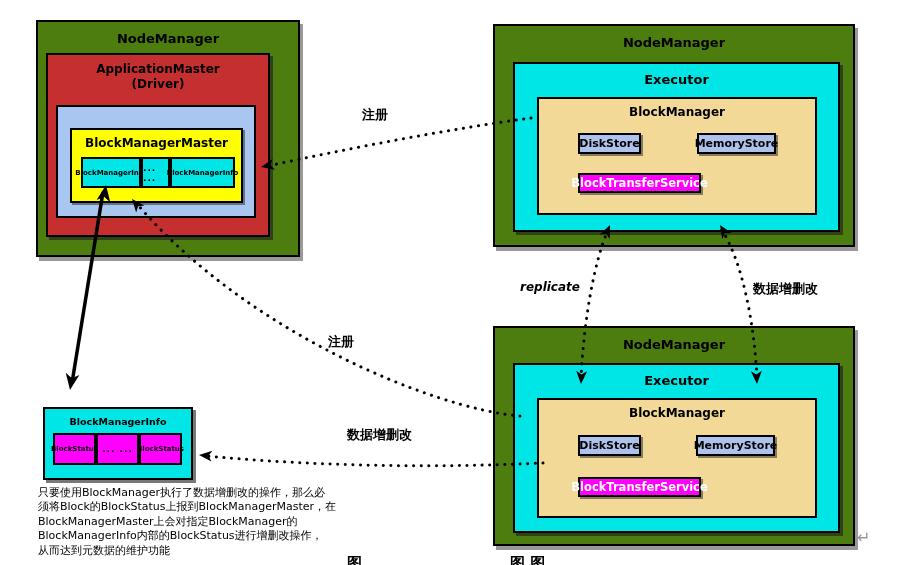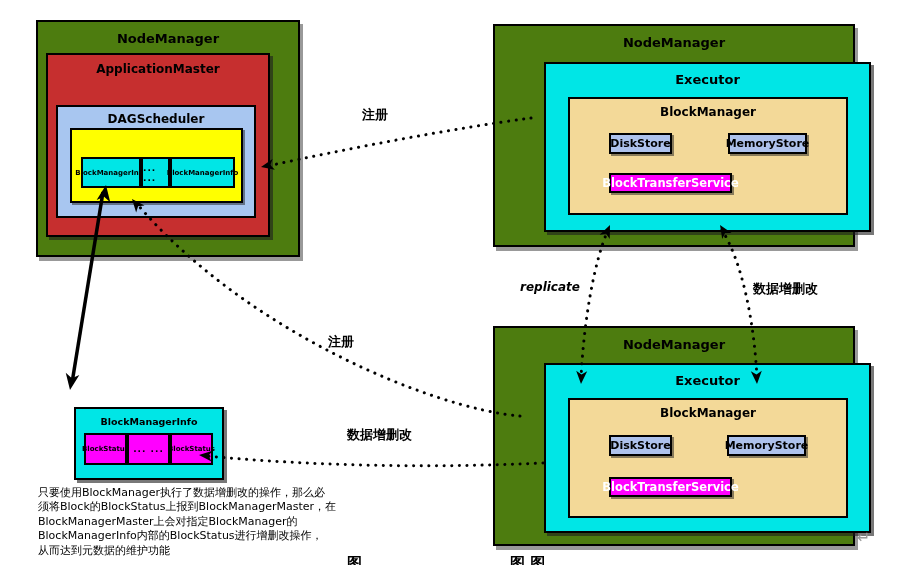--- a/index.html
+++ b/index.html
@@ -17,21 +17,21 @@
   .shadow-sm{box-shadow:2px 2px 0 rgba(30,30,30,0.5);}
   .box-title{text-align:center;font-weight:bold;}
   .nm{background:#4d7c0f;}
   .nm .box-title{padding-top:9px;font-size:13px;}
   .red{background:#C62F2F;}
   .red .box-title{padding-top:7px;font-size:12px;line-height:15px;}
   .lblue{background:#A8C6F0;}
   .lblue .box-title{padding-top:5px;font-size:12px;}
   .yellow{background:#FFFF00;}
   .yellow .box-title{padding-top:6px;font-size:12px;}
-  .cyan{background:#00E6E6;margin-left:31px;}
+  .cyan{background:#00E6E6;}
   .tan{background:#F3D998;}
   .exec .box-title{padding-top:8px;font-size:13px;}
   .bm .box-title{padding-top:6px;font-size:12px;}
   .store{background:#AEC2EC;display:flex;align-items:center;justify-content:center;
          font-weight:bold;font-size:11px;}
   .bts{background:#FF00FF;color:#fff;display:flex;align-items:center;justify-content:center;
        font-weight:bold;font-size:11.5px;}
   .cellrow{position:absolute;display:flex;}
   .cell{box-sizing:border-box;border:2px solid #000;display:flex;align-items:center;
         justify-content:center;font-weight:bold;}
@@ -52,24 +52,25 @@
   .ah{fill:#000;stroke:none;}
 </style>
 </head>
 <body>
 
 <div class="box nm shadow-big" style="left:36px;top:20px;width:264px;height:237px;">
   <div class="box-title">NodeManager</div>
   <div class="box red shadow-mid" style="left:8px;top:31px;width:224px;height:184px;">
     <div class="box-title">
       <div>ApplicationMaster</div>
+      <div>(Driver)</div>
     </div>
     <div class="box lblue" style="left:8px;top:50px;width:200px;height:113px;">
-      <div class="box-title">DAGScheduler</div>
       <div class="box yellow shadow-sm" style="left:12px;top:21px;width:173px;height:75px;">
+        <div class="box-title">BlockManagerMaster</div>
         <div class="cellrow" style="left:9px;top:27px;">
           <div class="cell cyanc tiny" style="width:60px;height:31px;">BlockManagerInfo</div>
           <div class="cell cyanc dots" style="width:29px;height:31px;">... ...</div>
           <div class="cell cyanc tiny" style="width:65px;height:31px;">BlockManagerInfo</div>
         </div>
       </div>
     </div>
   </div>
 </div>
 

